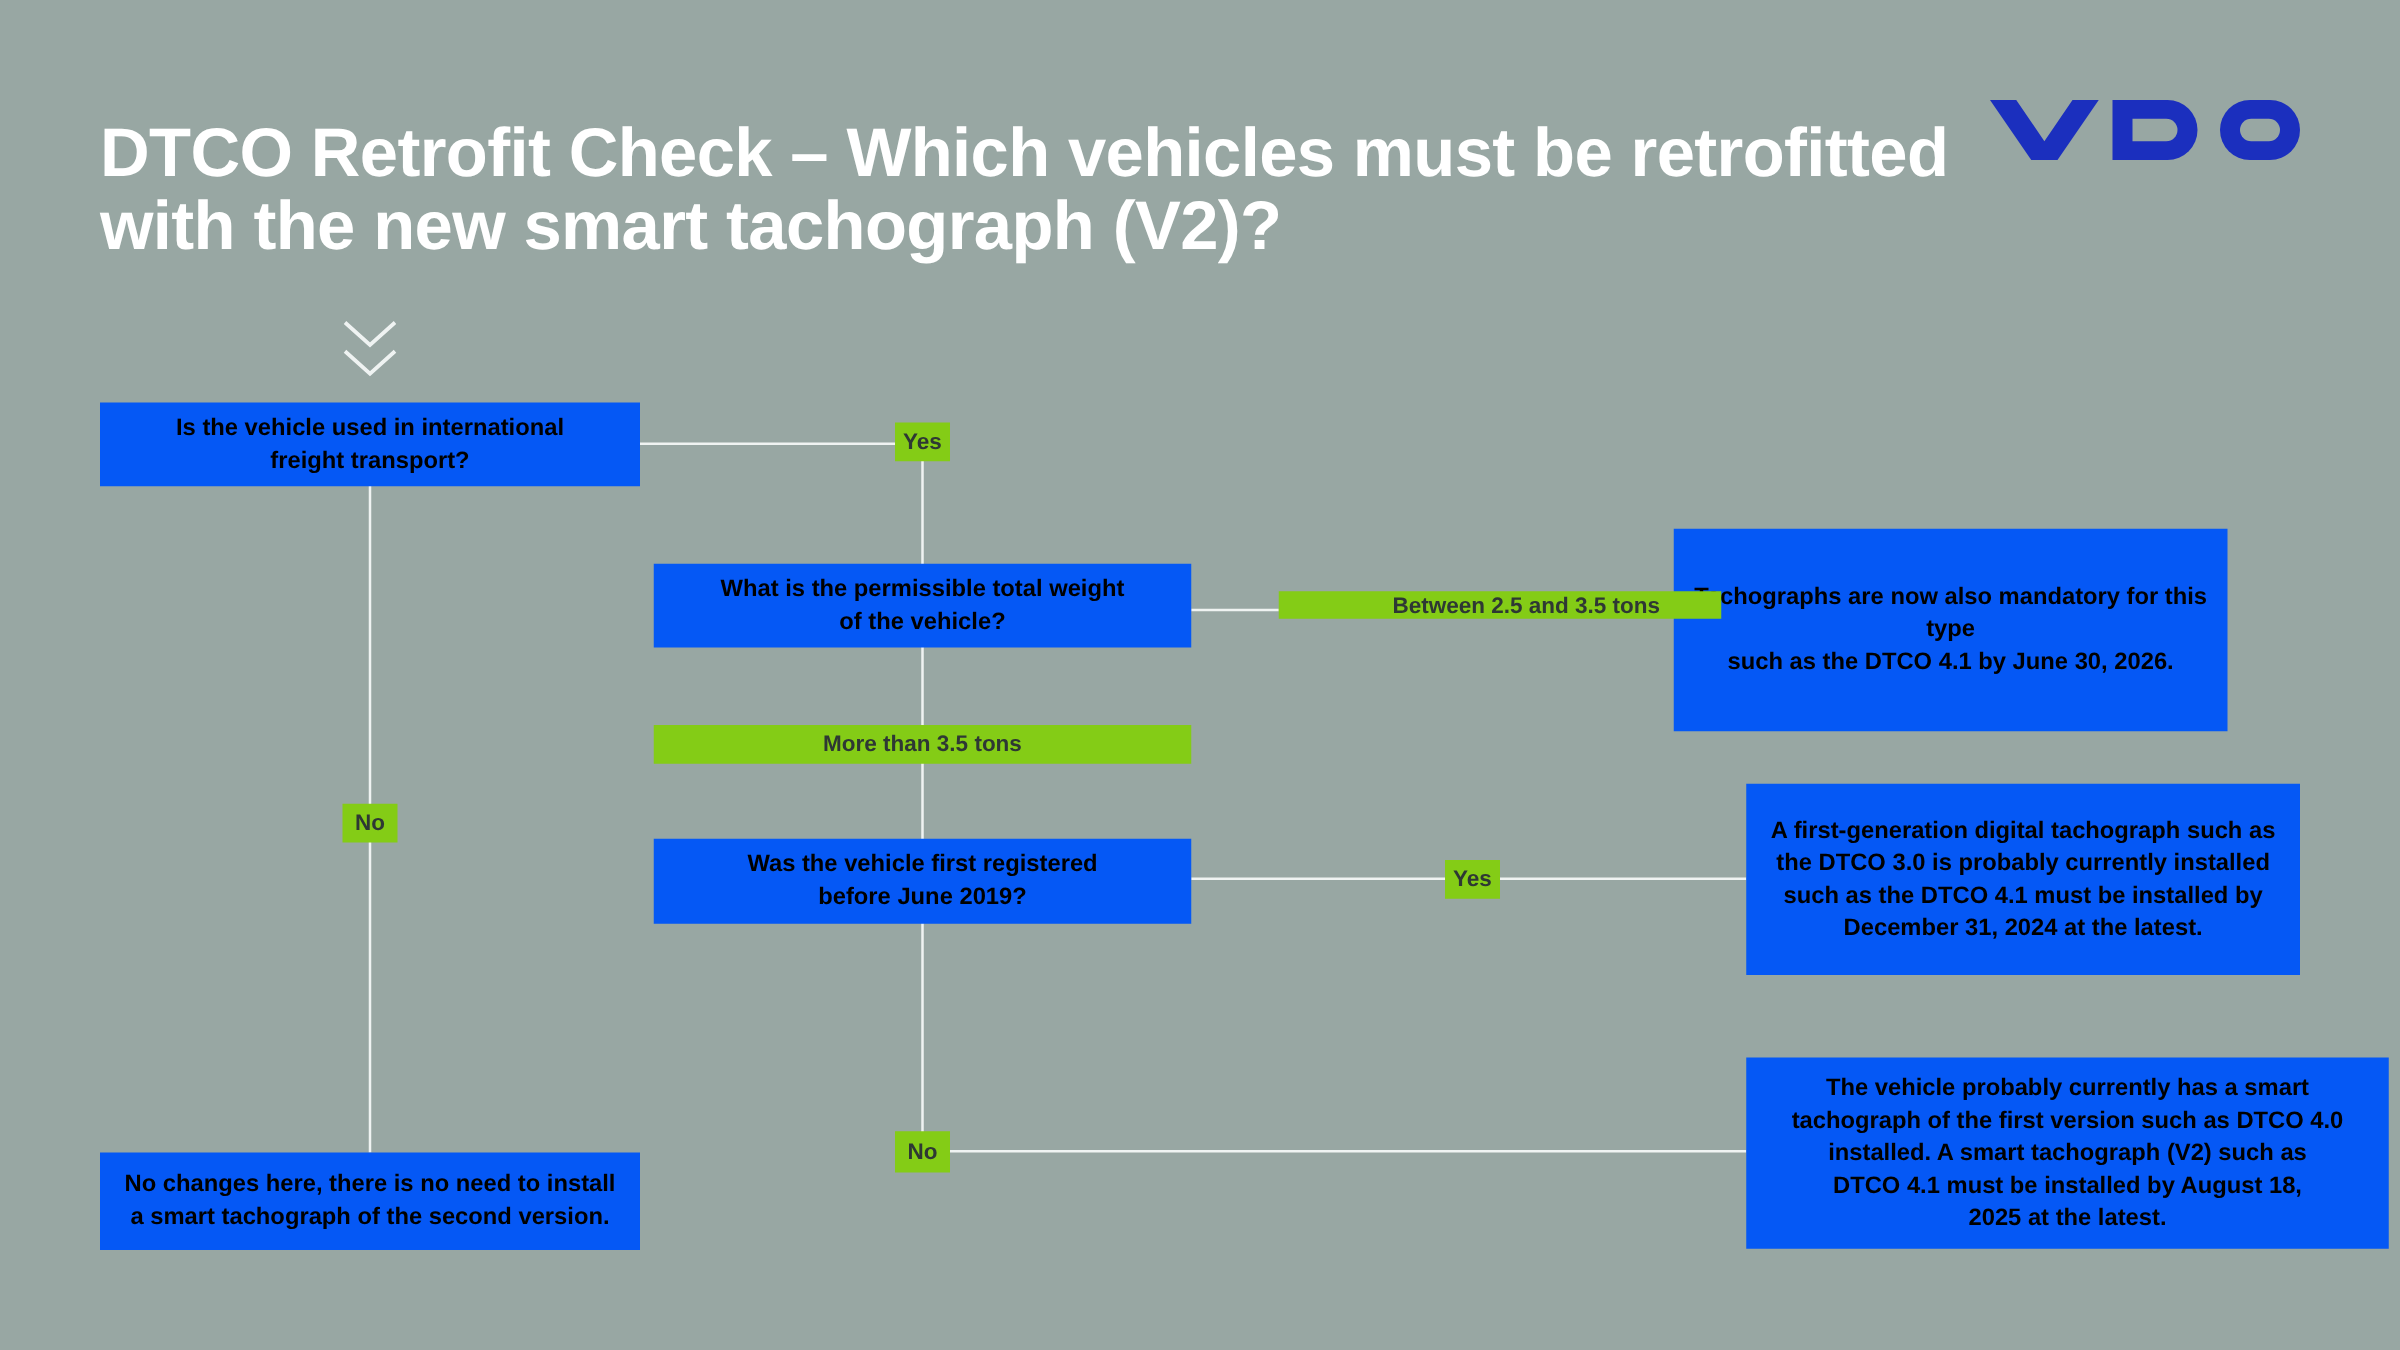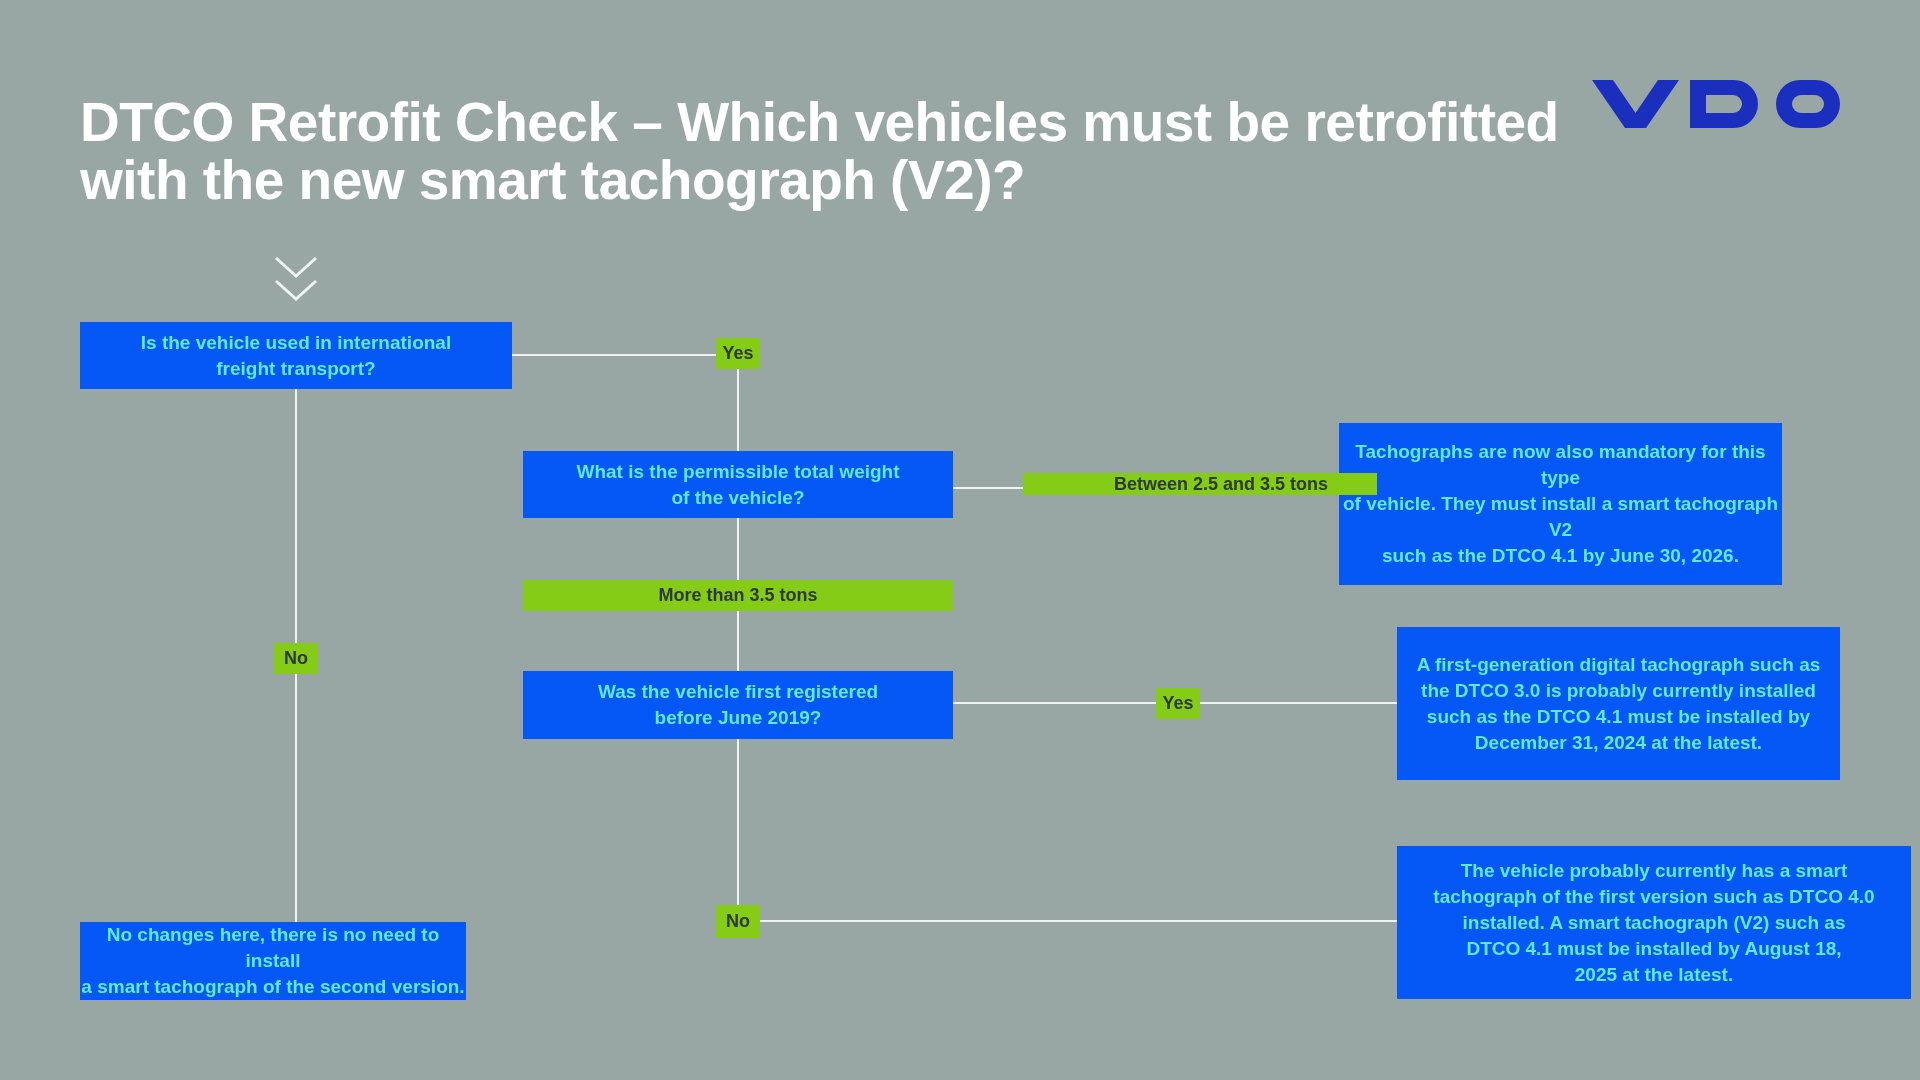--- a/index.html
+++ b/index.html
@@ -11,21 +11,21 @@
   .title{
     position:absolute;left:80px;top:56px;
     color:#ffffff;font-size:55px;font-weight:bold;line-height:58px;
     letter-spacing:-0.5px;white-space:nowrap;
   }
   .title span{display:block;}
   .logo{position:absolute;left:1592px;top:80px;width:248px;height:48px;}
   .chevron{position:absolute;left:274px;top:256px;width:44px;height:46px;}
   .line{position:absolute;background:#EFF3F2;z-index:1;}
   .qbox{
-    position:absolute;z-index:2;background:#0558F5;color:#5eead4;
+    position:absolute;z-index:2;background:#0558F5;color:#000000;
     display:flex;flex-direction:column;align-items:center;justify-content:center;
     text-align:center;font-size:19px;font-weight:bold;line-height:26px;
   }
   .qbox span{display:block;}
   .lbl{
     position:absolute;z-index:3;background:#84cc16;color:#2E3834;
     display:flex;align-items:center;justify-content:center;
     font-size:18px;font-weight:bold;text-align:center;white-space:nowrap;
   }
   
@@ -34,21 +34,21 @@
   #q2{left:523px;top:451px;width:430px;height:67px;}
   #between{left:1023px;top:473px;width:312px;height:22px;padding-left:42px;}
   #r1{left:1339px;top:423px;width:443px;height:162px;}
   #more{left:523px;top:580px;width:430px;height:31px;}
   #q3{left:523px;top:671px;width:430px;height:68px;}
   #yes2{left:1156px;top:688px;width:44px;height:31px;}
   #r2{left:1397px;top:627px;width:443px;height:153px;}
   #no1{left:274px;top:643px;width:44px;height:31px;}
   #no2{left:716px;top:905px;width:44px;height:33px;}
   #r3{left:1397px;top:846px;width:514px;height:153px;}
-  #bl{left:80px;top:922px;width:386px;height:78px;}
+  #bl{left:80px;top:922px;width:432px;height:78px;}
   #l-h1{left:512px;top:354px;width:204px;height:2px;}
   #l-v-spine{left:737px;top:368px;width:2px;height:538px;}
   #l-v-left{left:295px;top:388px;width:2px;height:534px;}
   #l-h2a{left:953px;top:487px;width:70px;height:2px;}
   #l-h2b{left:1335px;top:487px;width:62px;height:2px;}
   #l-h3a{left:953px;top:702px;width:203px;height:2px;}
   #l-h3b{left:1200px;top:702px;width:197px;height:2px;}
   #l-h4{left:758px;top:920px;width:639px;height:2px;}
 </style>
 </head>
@@ -100,21 +100,20 @@
 
   <div class="lbl" id="yes1">Yes</div>
   <div class="lbl" id="between">Between 2.5 and 3.5 tons</div>
   <div class="lbl" id="more">More than 3.5 tons</div>
   <div class="lbl" id="yes2">Yes</div>
   <div class="lbl" id="no1">No</div>
   <div class="lbl" id="no2">No</div>
 
   <div class="qbox" id="r1">
     <span>Tachographs are now also mandatory for this type</span>
-    <span>of vehicle. They must install a smart tachograph V2</span>
     <span>such as the DTCO 4.1 by June 30, 2026.</span>
   </div>
 
   <div class="qbox" id="r2">
     <span>A first-generation digital tachograph such as</span>
     <span>the DTCO 3.0 is probably currently installed</span>
     <span>such as the DTCO 4.1 must be installed by</span>
     <span>December 31, 2024 at the latest.</span>
   </div>
 

